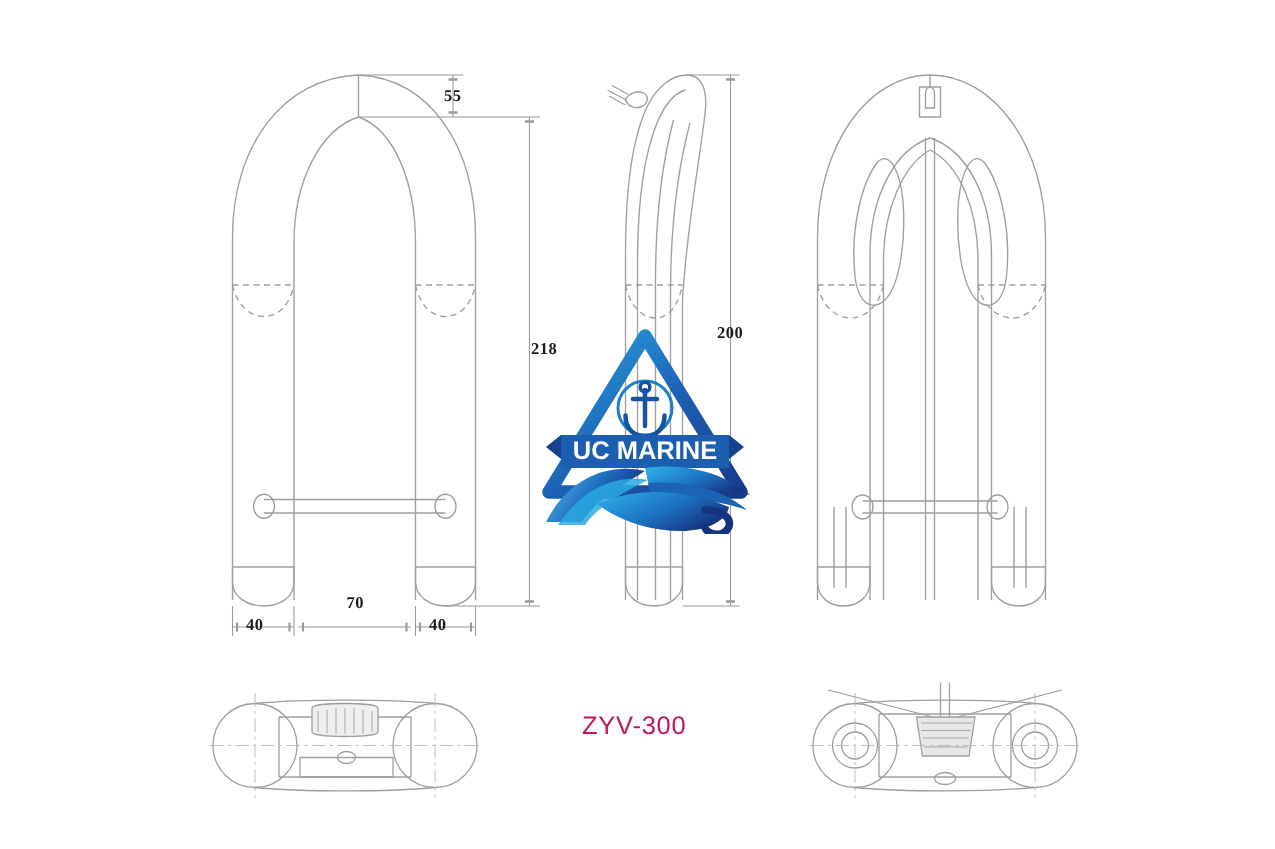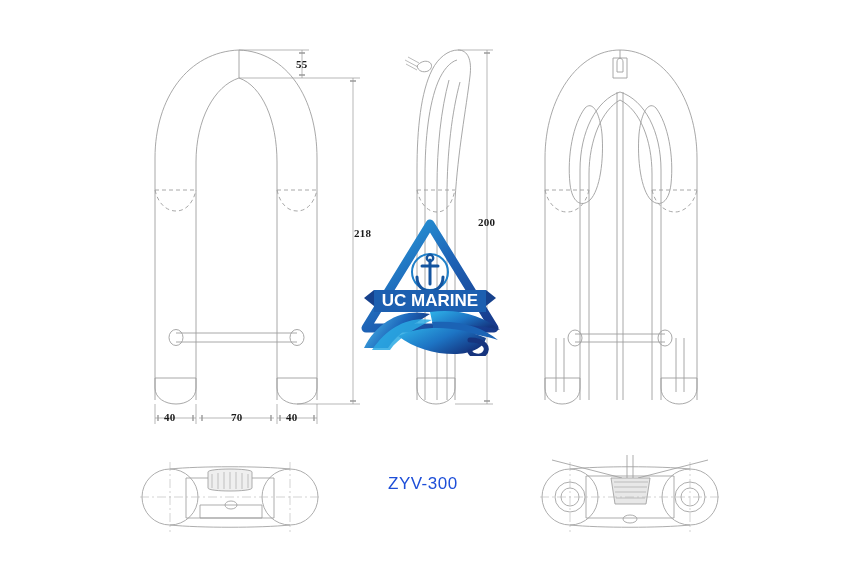--- a/index.html
+++ b/index.html
@@ -28,29 +28,29 @@
     font-size: 11px;
     font-weight: bold;
     color: #1a1a1a;
     white-space: nowrap;
     letter-spacing: 0.3px;
   }
   #label-32   { left: 296px; top: 58px; }
   #label-218  { left: 354px; top: 203px; margin-top: 24px; }
   #label-300  { left: 478px; top: 216px; }
   #label-40a  { left: 164px; top: 411px; }
-  #label-70   { left: 231px; top: 411px; }
+  #label-70   { left: 231px; top: 396px; }
   #label-40b  { left: 286px; top: 411px; }
   #model-label {
     position: absolute;
     left: 388px;
     top: 474px;
     font-family: "Liberation Sans", sans-serif;
     font-size: 17px;
-    color: #1d4ed8;
+    color: #be185d;
     letter-spacing: 0.5px;
     white-space: nowrap;
   }
   #logo {
     position: absolute;
     left: 358px;
     top: 216px;
     width: 148px;
     height: 140px;
     pointer-events: none;

